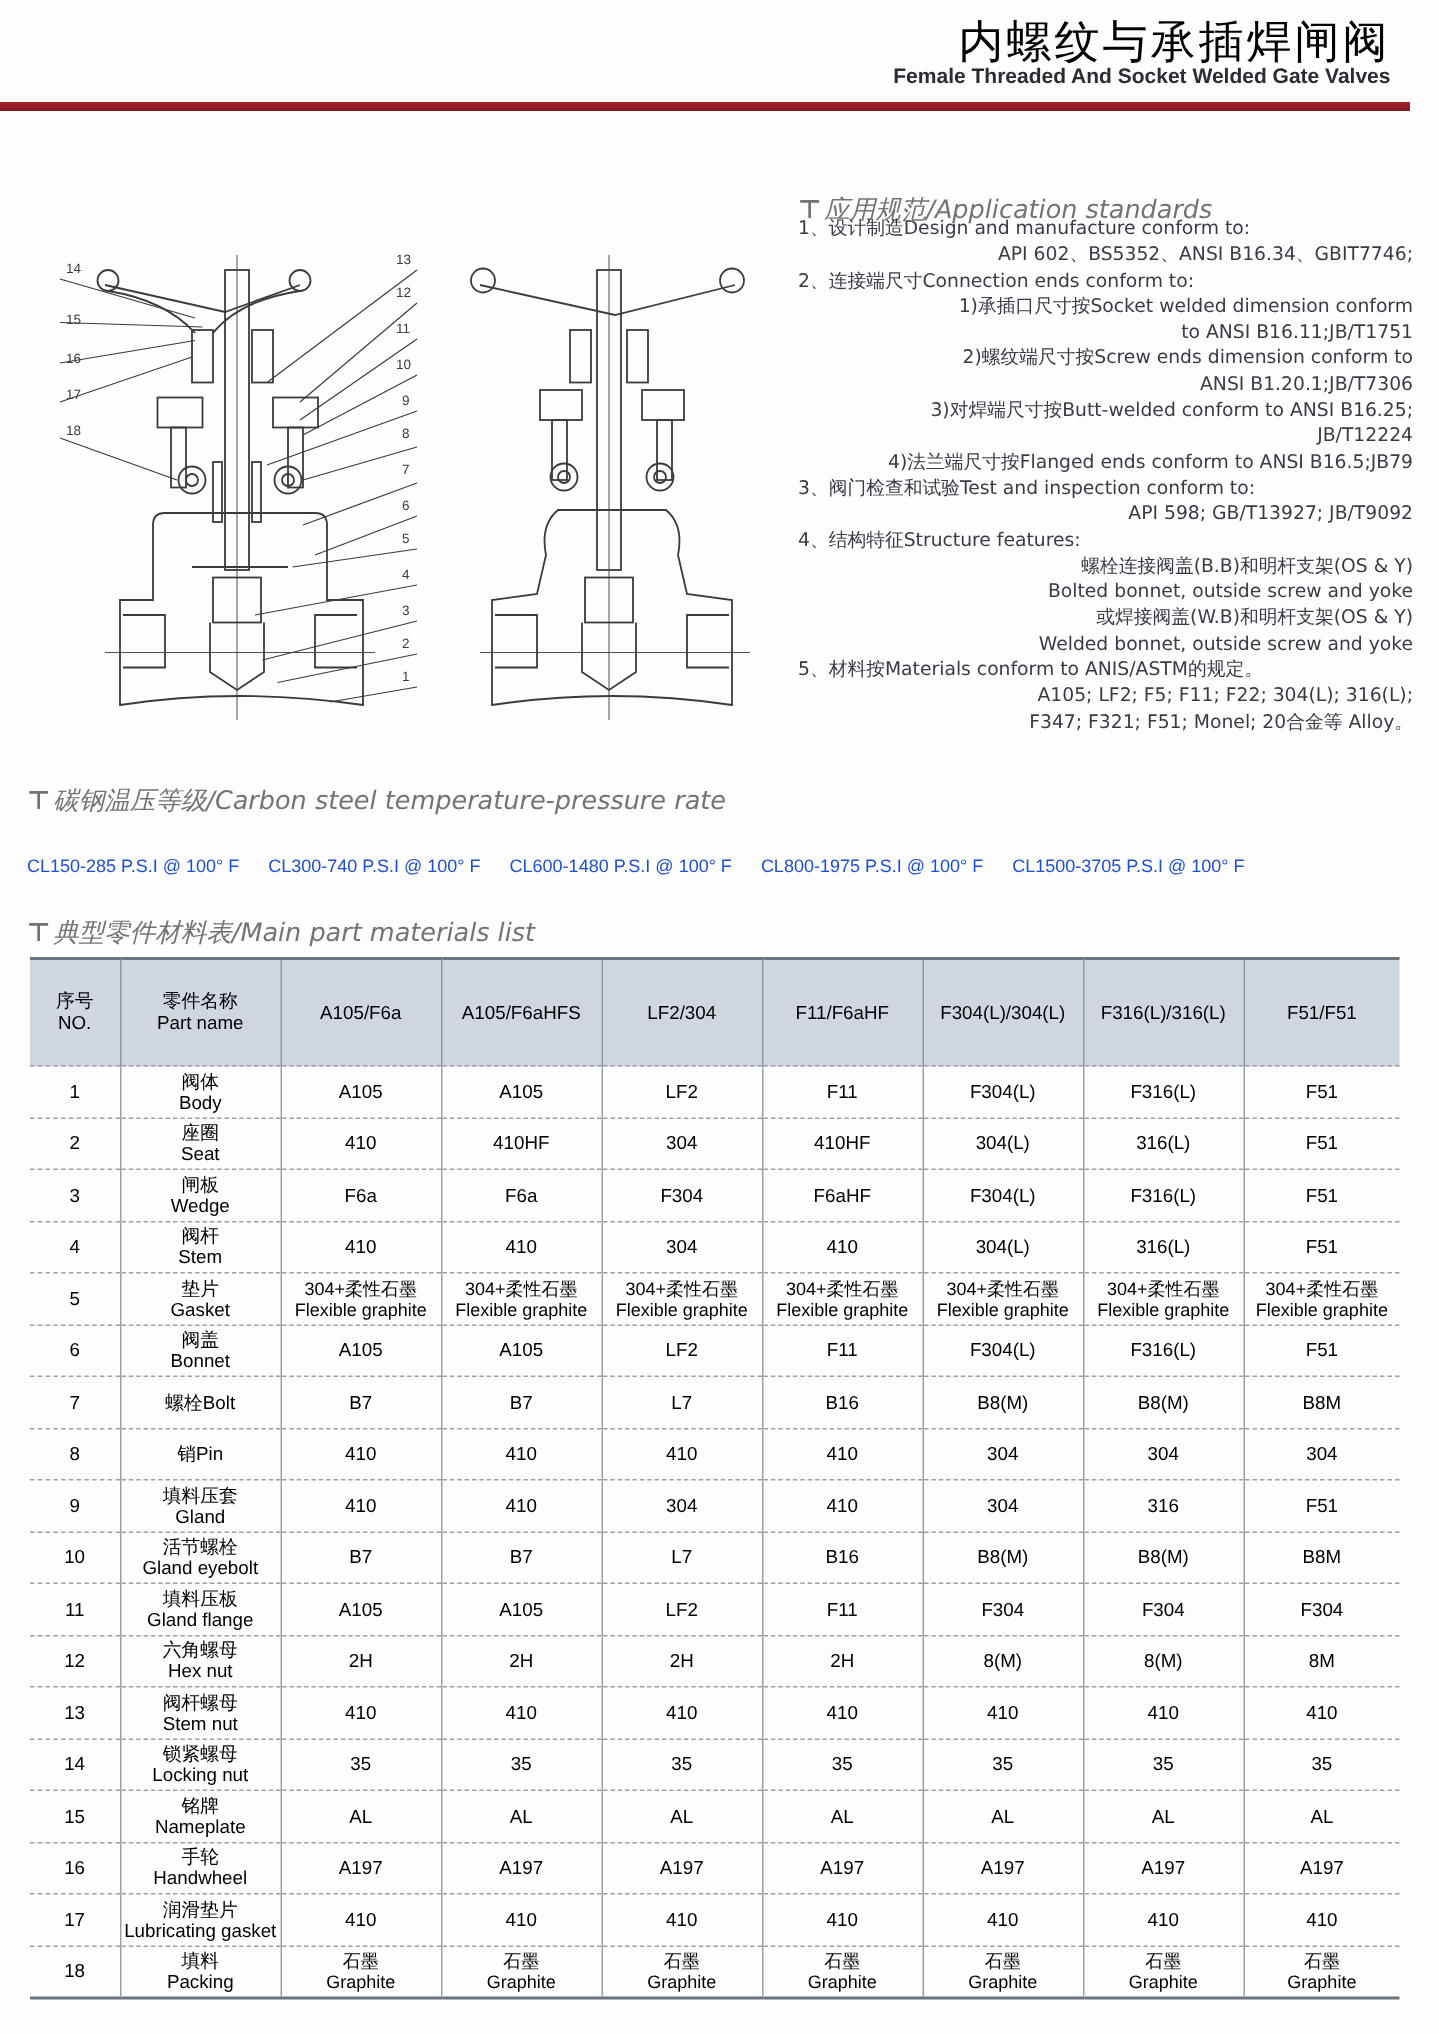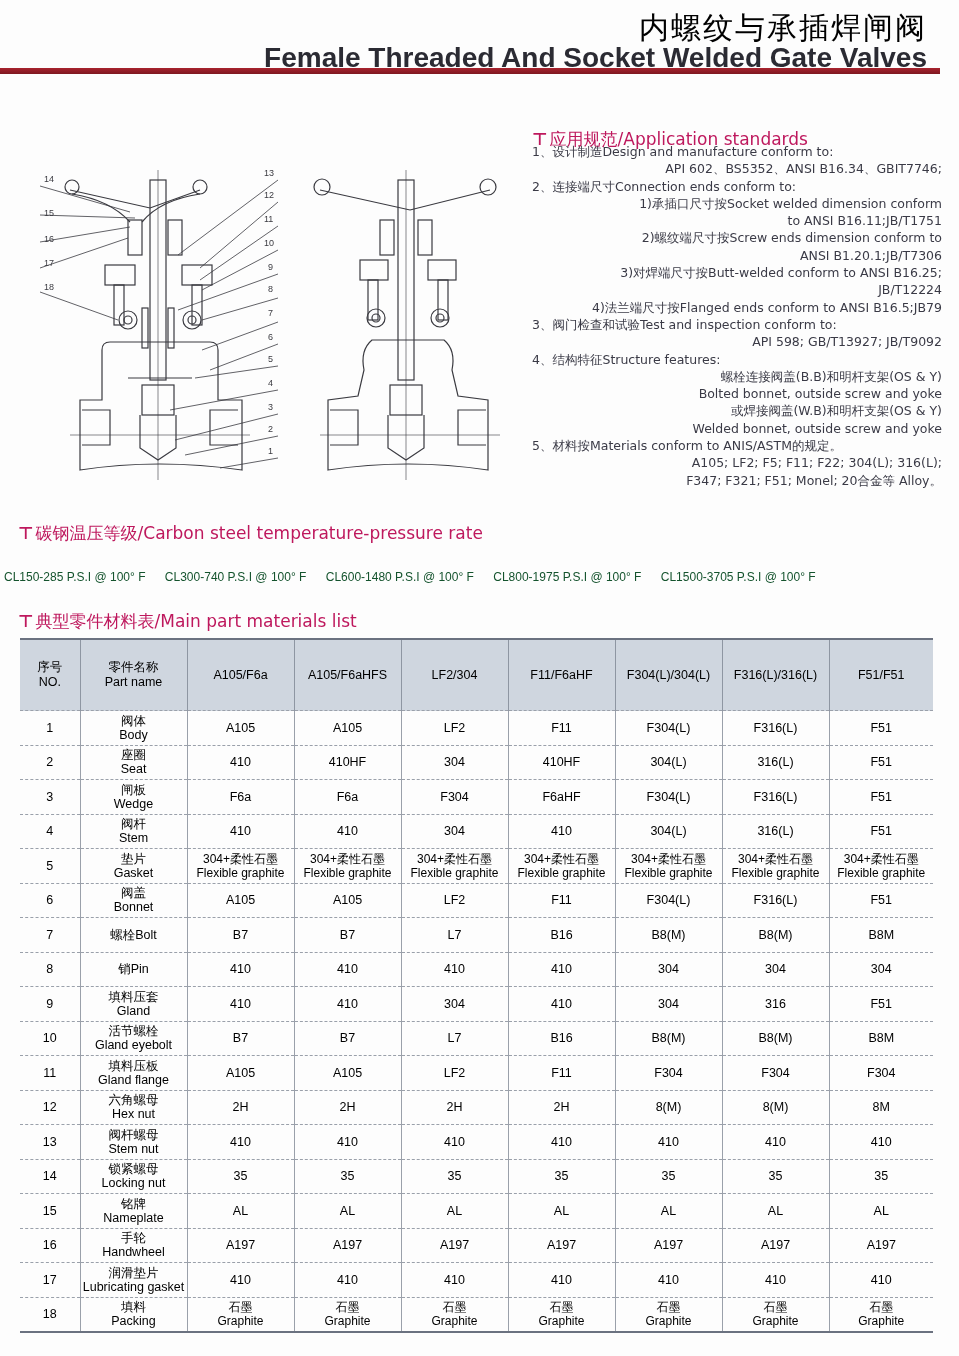--- a/index.html
+++ b/index.html
@@ -1,26 +1,26 @@
 <!DOCTYPE html>
 <html><head>
 <meta charset="utf-8">
 <style>
   html, body { margin:0; padding:0; }
   body { width:959px; height:1356px; background:#fdfdfd; position:relative; overflow:hidden;
          font-family:"Liberation Sans", "DejaVu Sans", sans-serif; color:#3a3a42; }
   .title-cn { position:absolute; right:32px; top:8px; font-size:30px; color:#000000; letter-spacing:2px; font-family:"DejaVu Sans", sans-serif; }
-  .title-en { position:absolute; right:32px; top:42px; font-size:28px; font-weight:bold; color:#2b2b33; }
+  .title-en { position:absolute; right:32px; top:42px; font-size:14px; font-weight:bold; color:#2b2b33; }
   .red-rule { position:absolute; left:0; top:68px; width:940px; height:6px; background:linear-gradient(#a8232e,#7e1820); }
-  .sec-title { position:absolute; color:#be185d; font-size:17px; font-family:"DejaVu Sans", sans-serif; }
+  .sec-title { position:absolute; color:#737373; font-size:17px; font-family:"DejaVu Sans", sans-serif;font-style:italic; }
   .sec-title .mark { font-weight:bold; margin-right:2px; }
   .std-list { position:absolute; left:532px; top:143px; width:410px; font-size:12.5px; line-height:17.3px; color:#3a3a46; font-family:"DejaVu Sans", sans-serif; }
   .std-list div { white-space:nowrap; }
   .ind2 { padding-left:26px;text-align:right; }
-  .rate { position:absolute; left:4px; top:570px; font-size:12px; color:#14532d; white-space:nowrap; word-spacing:0px; }
+  .rate { position:absolute; left:18px; top:570px; font-size:12px; color:#1d4ed8; white-space:nowrap; word-spacing:0px; }
   .rate span { margin-right:16px; }
   .diagram { position:absolute; left:10px; top:160px; }
   table.mat { position:absolute; left:20px; top:638px; width:913px; border-collapse:collapse; font-size:12.5px; color:#000000; }
   table.mat th { background:#cfd6df; font-weight:normal; height:68px; border-top:2px solid #6b7280; border-left:1px solid #8e96a2; text-align:center; line-height:15px; }
   table.mat th:first-child { border-left:none; }
   table.mat td { border-top:1px dashed #9aa0aa; border-left:1px solid #9aa0aa; text-align:center; line-height:14px; height:33.5px; padding:0; }
   table.mat td:first-child { border-left:none; }
   table.mat tr:last-child td { border-bottom:2px solid #6b7280; }
   table.mat td.gs { font-size:12px;margin-top:32px; }
 </style>

